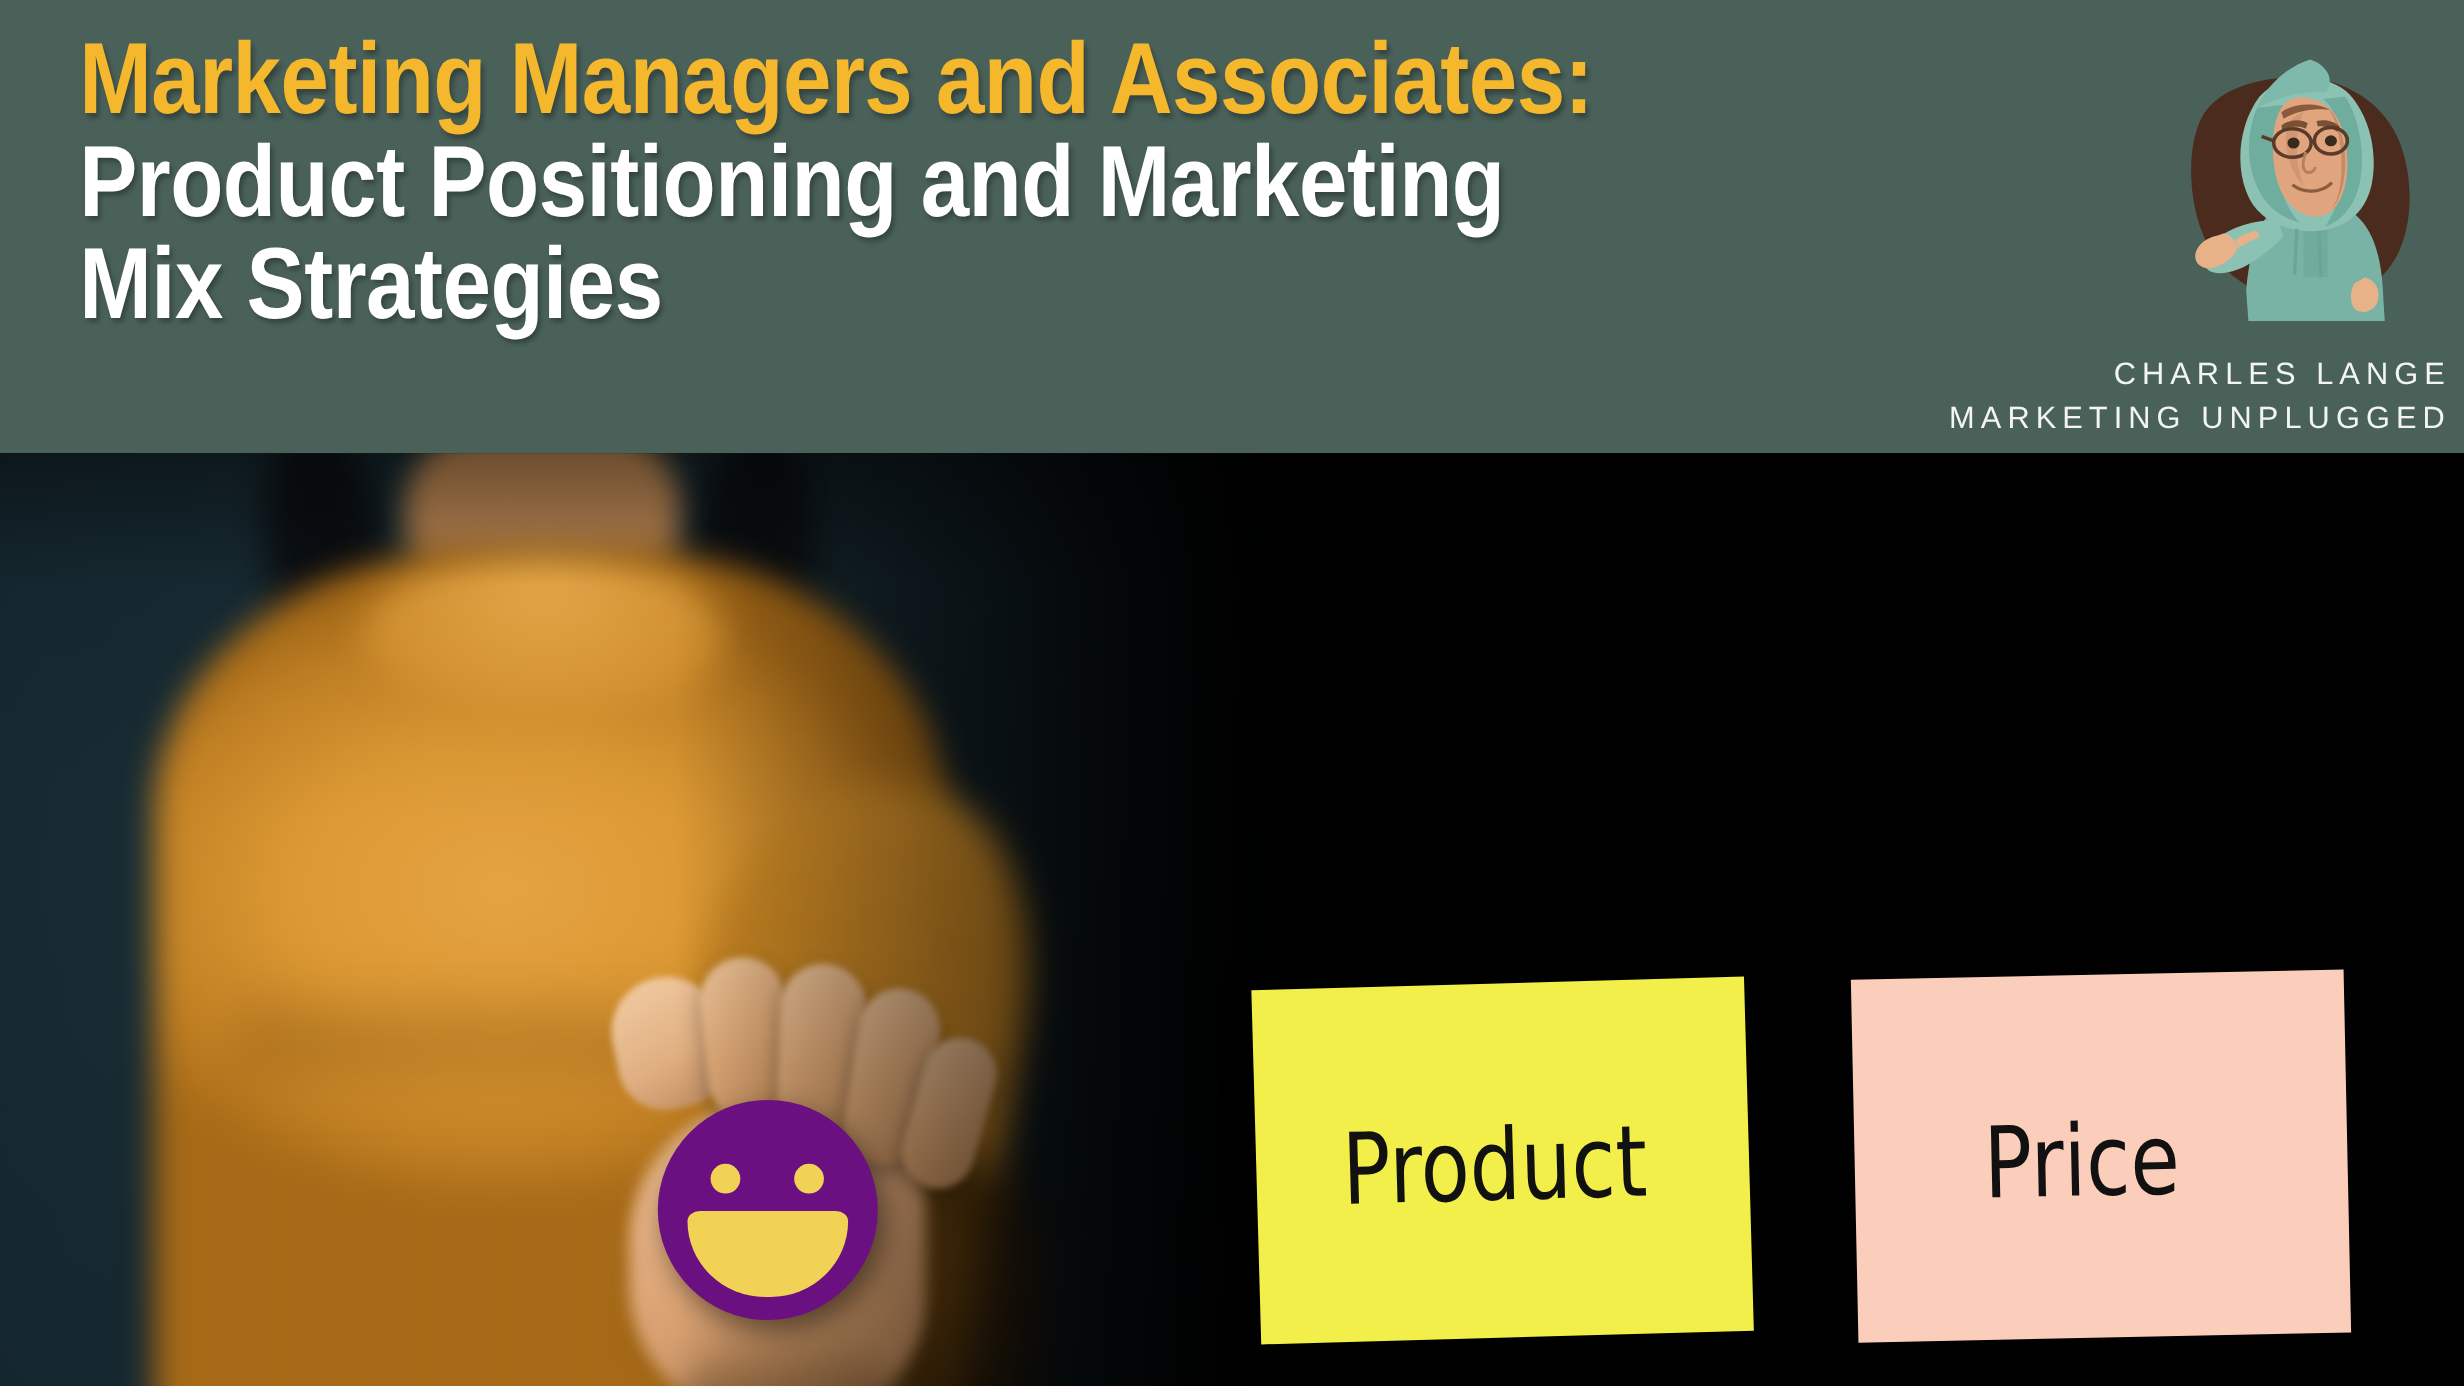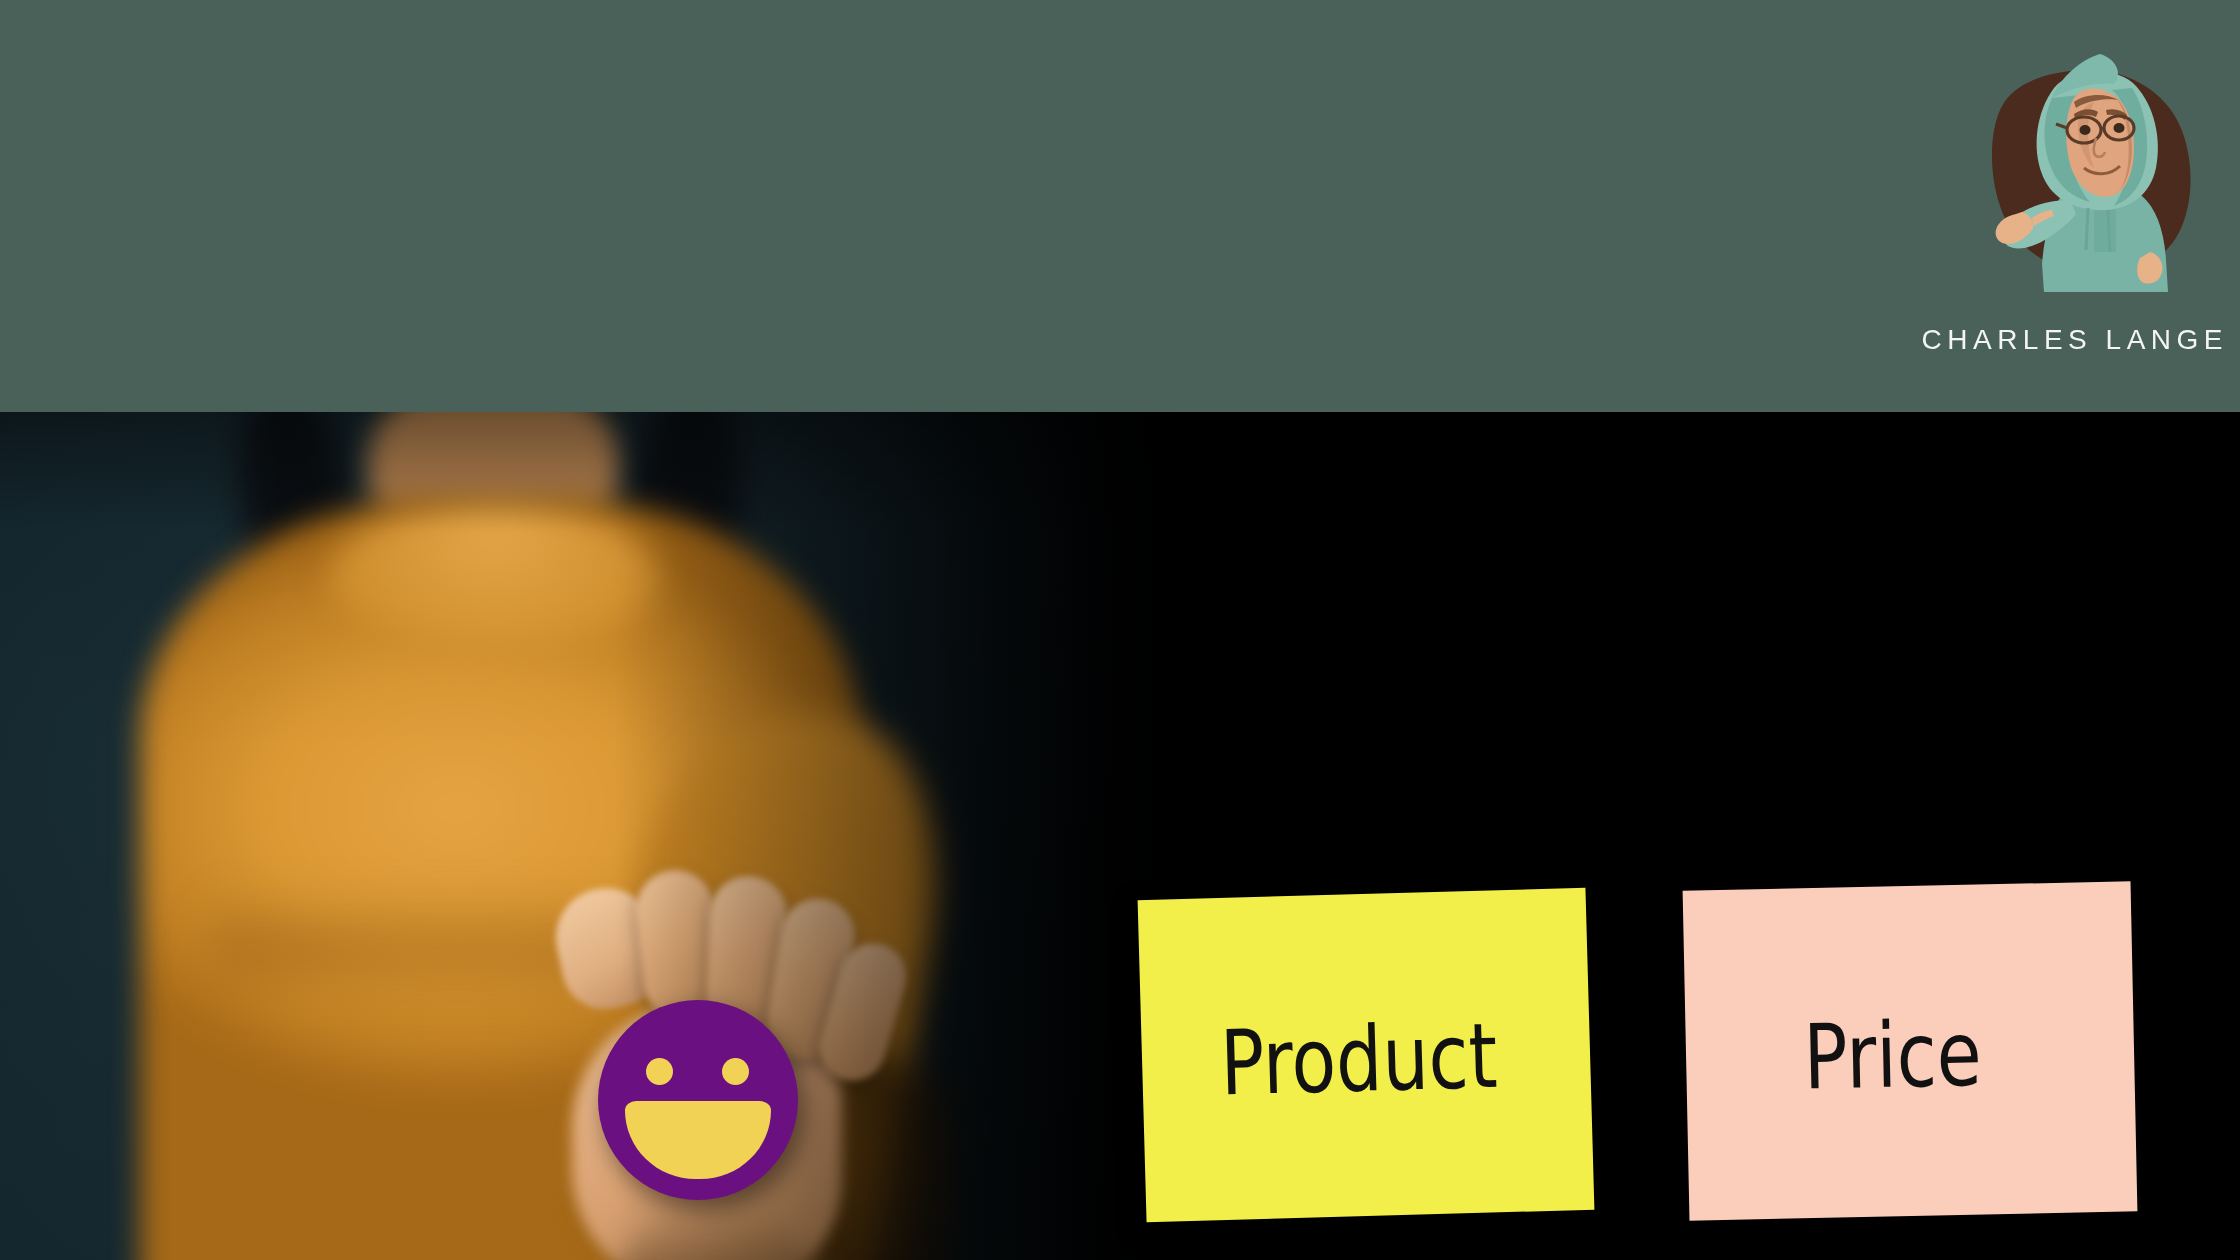--- a/index.html
+++ b/index.html
@@ -288,20 +288,25 @@
   }
   #note-price .note-label { transform: scaleY(1.18) scaleX(0.96) translate(-18px, 4px); }
 </style>
 </head>
 <body>
 
 <div id="canvas">
 
   <div id="header-bar">
 
+    <div id="title-block">
+      <div class="title-line" id="title-line-1">Marketing Managers and Associates:</div>
+      <div class="title-line" id="title-line-2">Product Positioning and Marketing</div>
+      <div class="title-line" id="title-line-3">Mix Strategies</div>
+    </div>
 
     <div id="brand-block">
 
       <div id="avatar">
         <svg viewBox="0 0 290 290" width="290" height="290" aria-hidden="true">
 
           <path d="M58 104 C46 126 44 168 56 204 C70 246 104 268 146 272 C190 276 224 258 238 224
                    C252 190 248 144 232 116 C214 84 176 66 138 68 C100 70 70 82 58 104 Z" fill="#4a2b1e"></path>
 
           <path d="M116 196 C106 210 100 236 98 262 L100 290 L224 290 L222 258
@@ -356,20 +361,21 @@
           <path d="M144 206 L142 248" stroke="#6aa597" stroke-width="3" fill="none"></path>
           <path d="M164 208 L166 250" stroke="#6aa597" stroke-width="3" fill="none"></path>
 
           <path d="M206 250 C214 252 220 260 218 270 C216 280 206 284 198 280
                    C192 276 192 264 196 256 Z" fill="#e8b289"></path>
         </svg>
       </div>
 
       <div id="byline">
         <div>CHARLES LANGE</div>
+        <div>MARKETING UNPLUGGED</div>
       </div>
 
     </div>
   </div>
 
   <div id="stage">
 
     <div id="photo">
       <div class="hair" id="hair-left"></div>
       <div class="hair" id="hair-right"></div>

